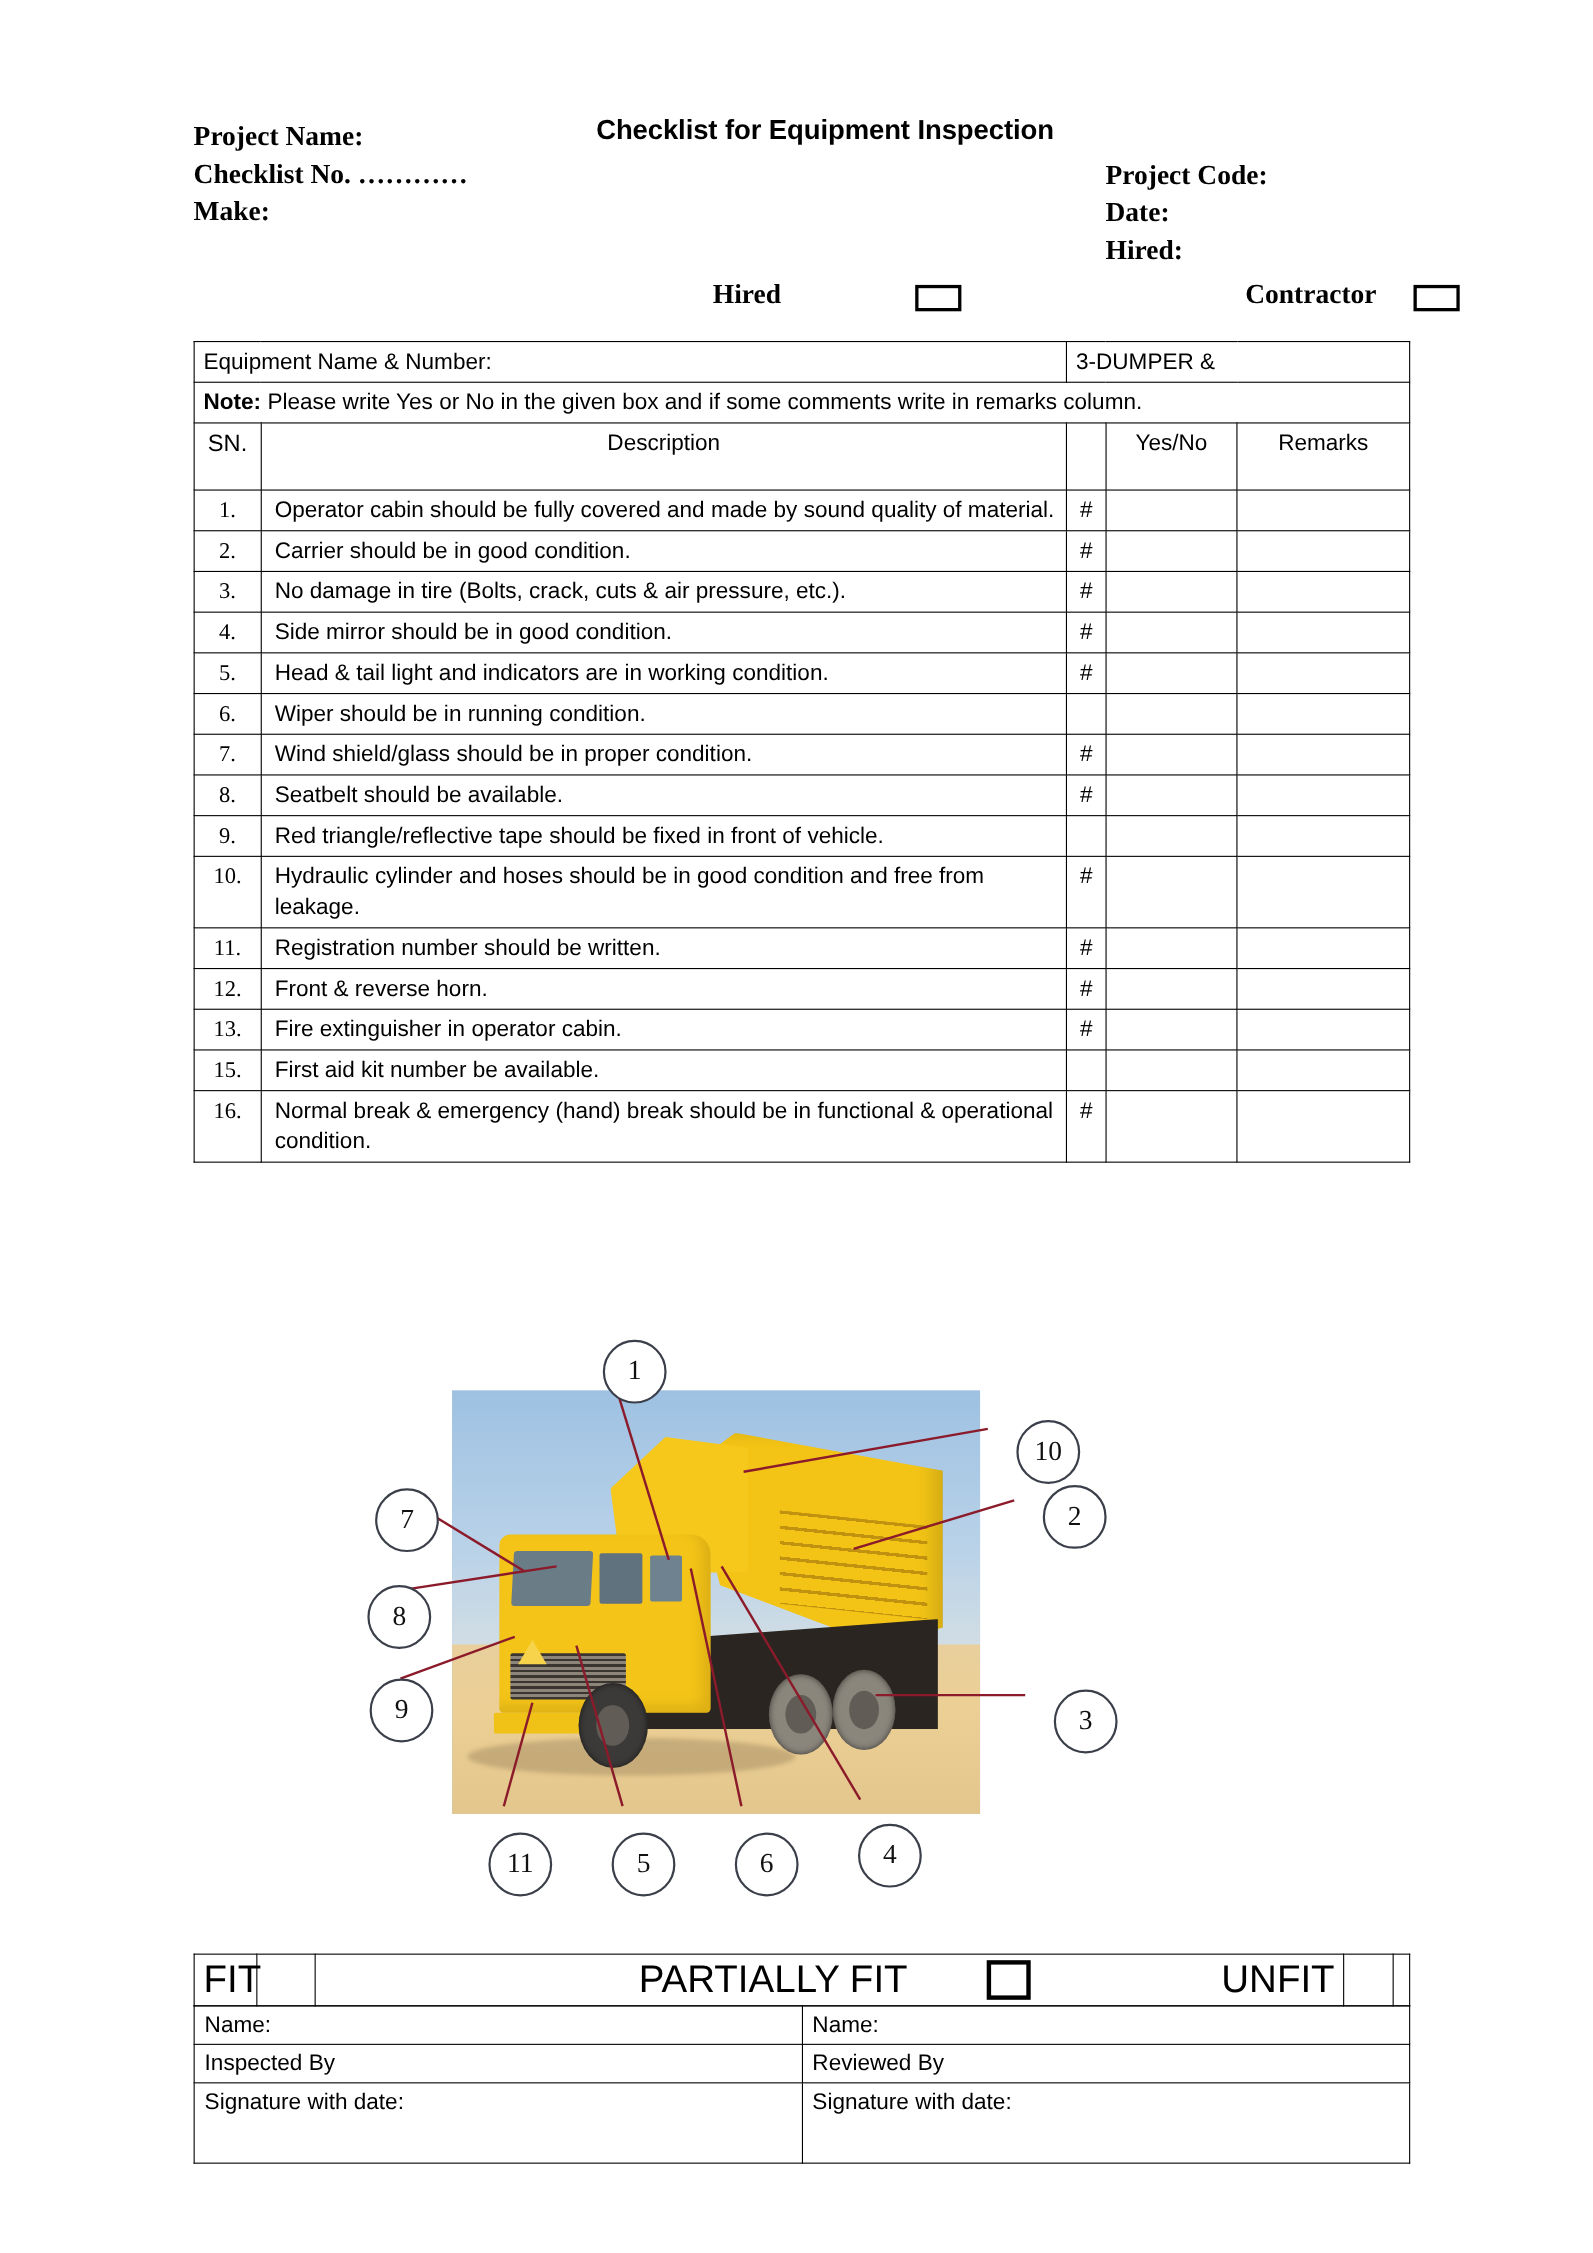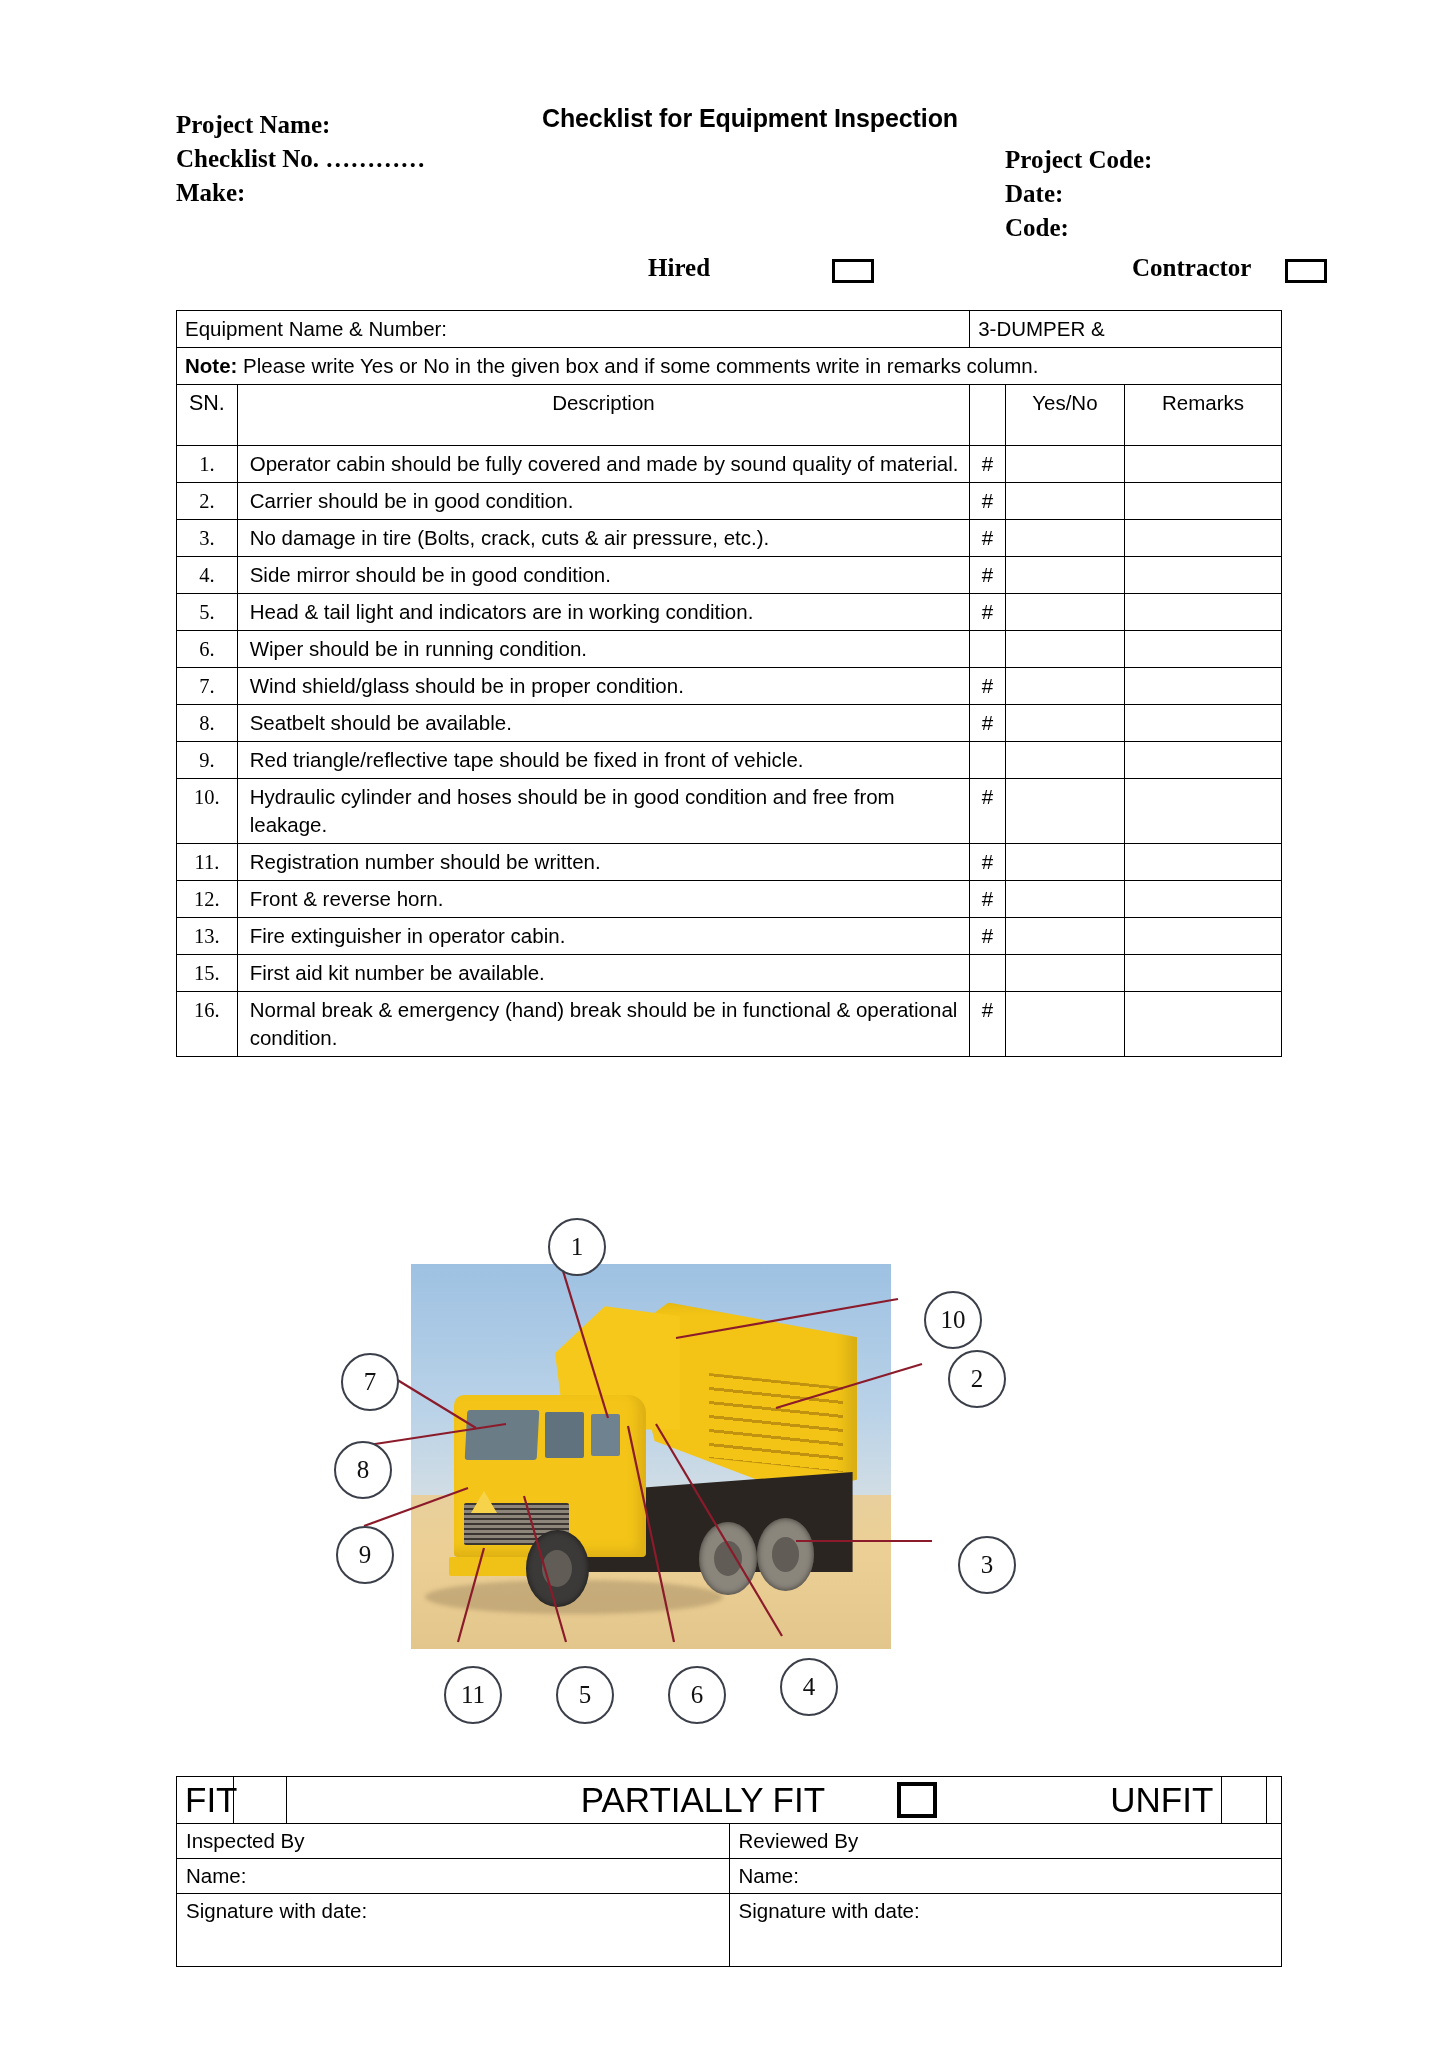--- a/index.html
+++ b/index.html
@@ -321,21 +321,21 @@
       <div>Project Name:</div>
       <div>Checklist No. …………</div>
       <div>Make:</div>
     </div>
 
     <div class="hdr-title">Checklist for Equipment Inspection</div>
 
     <div class="hdr-right">
       <div>Project Code:</div>
       <div>Date:</div>
-      <div>Code:</div>
+      <div>Hired:</div>
     </div>
   </div>
 
   <div class="hdr-row3">
     <div class="hired-label">Hired</div>
     <div class="checkbox cb-hired"></div>
     <div class="contractor-label">Contractor</div>
     <div class="checkbox cb-contractor"></div>
   </div>
 
@@ -546,26 +546,26 @@
           </td>
           <td class="fc-box2"></td>
           <td class="fc-box3"></td>
         </tr>
       </tbody>
     </table>
 
     <table class="sign">
       <tbody>
         <tr>
+          <td>Name:</td>
+          <td>Name:</td>
+        </tr>
+        <tr>
           <td>Inspected By</td>
           <td>Reviewed By</td>
-        </tr>
-        <tr>
-          <td>Name:</td>
-          <td>Name:</td>
         </tr>
         <tr class="tall">
           <td>Signature with date:</td>
           <td>Signature with date:</td>
         </tr>
       </tbody>
     </table>
   </div>
 
 </div>

